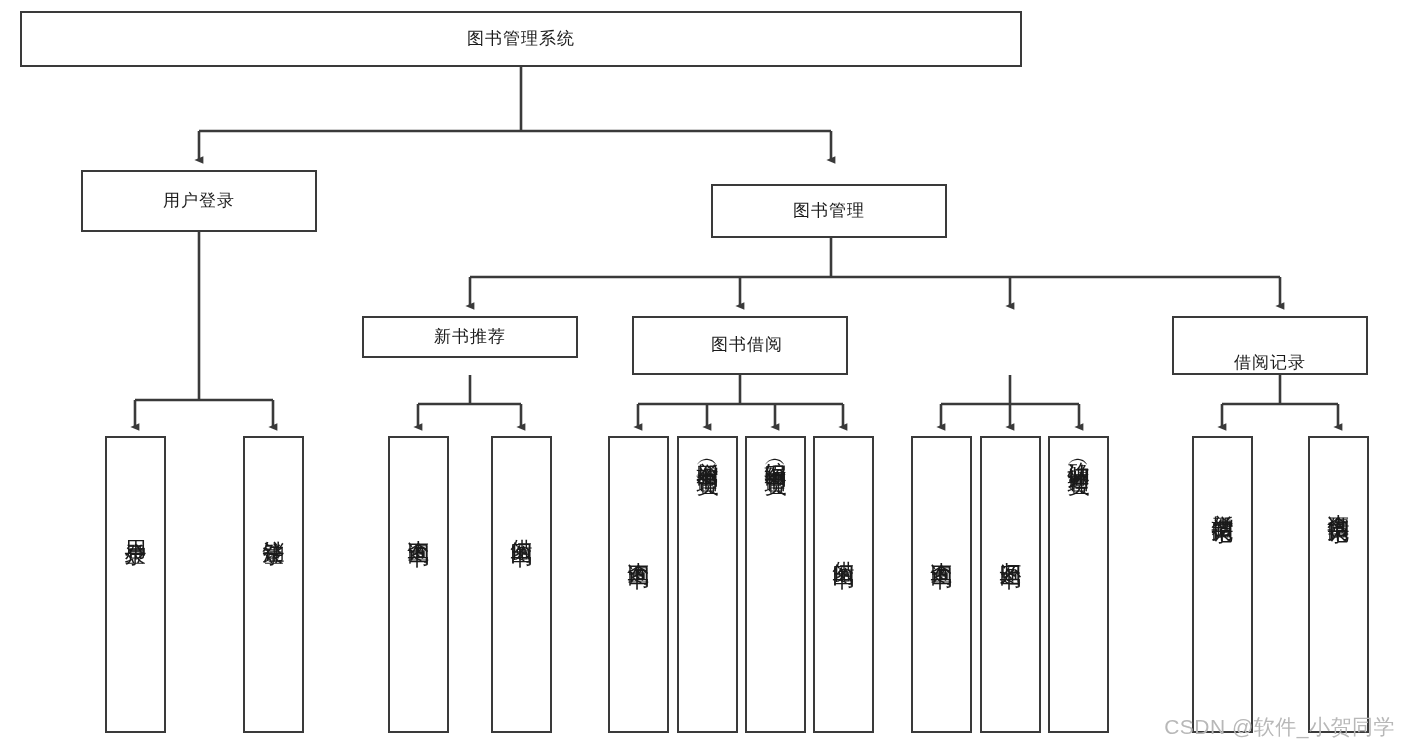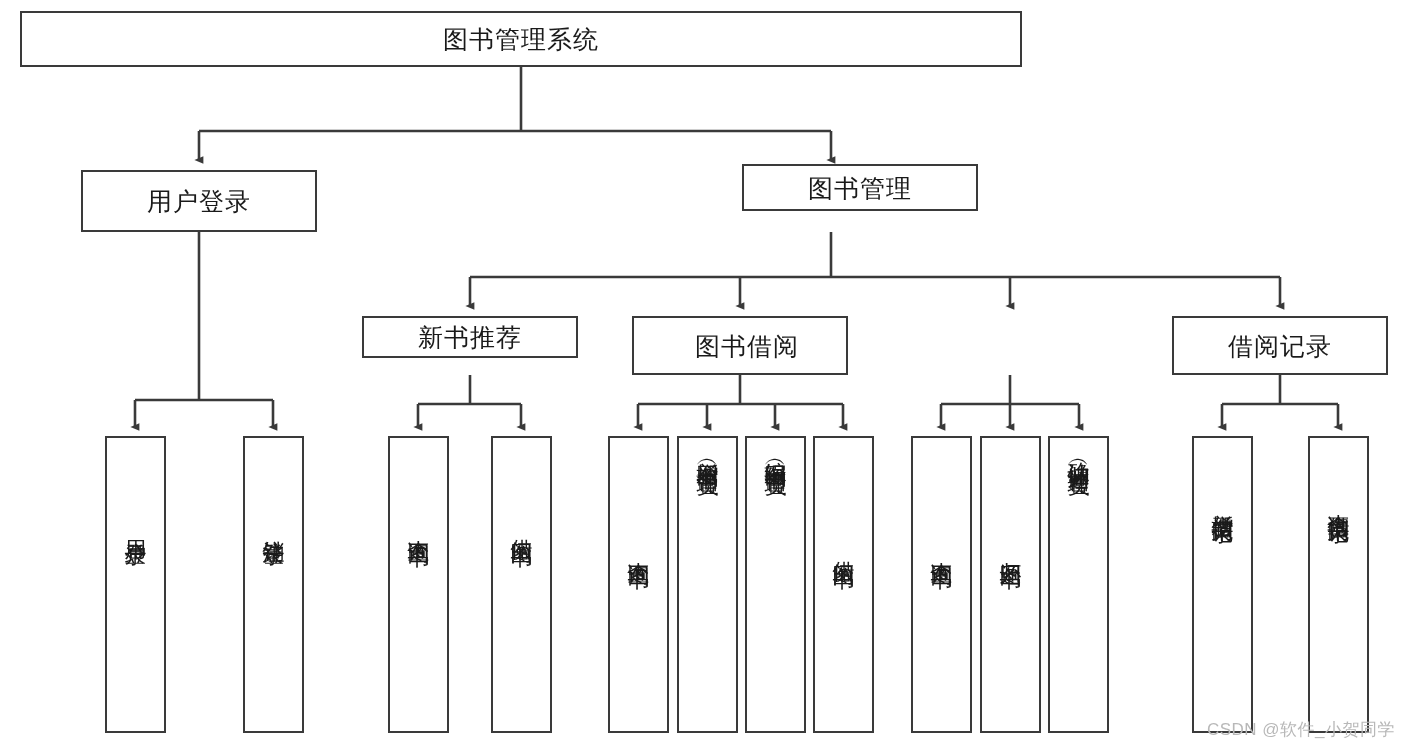--- a/index.html
+++ b/index.html
@@ -30,21 +30,21 @@
     position: absolute;
     box-sizing: border-box;
     background: #ffffff;
     border: 2.5px solid #3a3a3a;
     display: flex;
     align-items: center;
     justify-content: center;
     color: #1a1a1a;
   }
   .node.horiz {
-    font-size: 25px;
+    font-size: 17px;
     letter-spacing: 1px;
     line-height: 1.2;
   }
   .node.vert {
     font-size: 22px;
     line-height: 1.28;
     padding-top: 6px;
     padding-bottom: 6px;
     align-items: flex-start;
   }
@@ -64,21 +64,21 @@
   .node.vert.mid3 .vtext {
     margin-top: 100px;
   }
   .node.vert.mid4 .vtext {
     margin-top: 52px;
   }
   .watermark {
     position: absolute;
     right: 10px;
     bottom: 6px;
-    font-size: 17px;
+    font-size: 21px;
     color: #b8b8b8;
     letter-spacing: 0.5px;
     white-space: nowrap;
     font-family: "Liberation Sans", "DejaVu Sans", sans-serif;
     margin-left: 27px;
   }
 </style>
 </head>
 <body>
 
@@ -134,31 +134,31 @@
     </g>
   </svg>
 
   <div class="node horiz" style="left:20px; top:11px; width:1002px; height:56px;">
     <span>图书管理系统</span>
   </div>
 
   <div class="node horiz" style="left:81px; top:170px; width:236px; height:62px;">
     <span>用户登录</span>
   </div>
-  <div class="node horiz" style="left:711px; top:164px; width:236px; height:47px;margin-left:31px;">
+  <div class="node horiz" style="left:711px; top:184px; width:236px; height:54px;">
     <span>图书管理</span>
   </div>
 
   <div class="node horiz" style="left:362px; top:316px; width:216px; height:42px;">
     <span>新书推荐</span>
   </div>
   <div class="node horiz" style="left:632px; top:316px; width:216px; height:59px;padding-left:14px;">
     <span>图书借阅</span>
   </div>
-  <div class="node horiz" style="left:1172px; top:316px; width:216px; height:59px;">
+  <div class="node horiz" style="left:1172px; top:316px; width:196px; height:59px;align-items:flex-end;">
     <span>借阅记录</span>
   </div>
 
   <div class="node vert mid" style="left:105px; top:436px; width:61px; height:297px;">
     <span class="vtext">用户登录</span>
   </div>
   <div class="node vert mid" style="left:243px; top:436px; width:61px; height:297px;">
     <span class="vtext">注销登录</span>
   </div>
 

